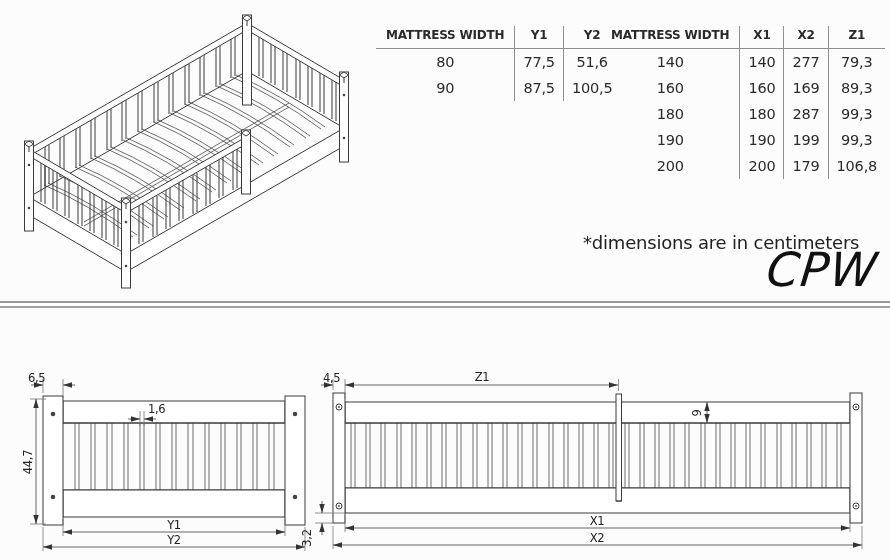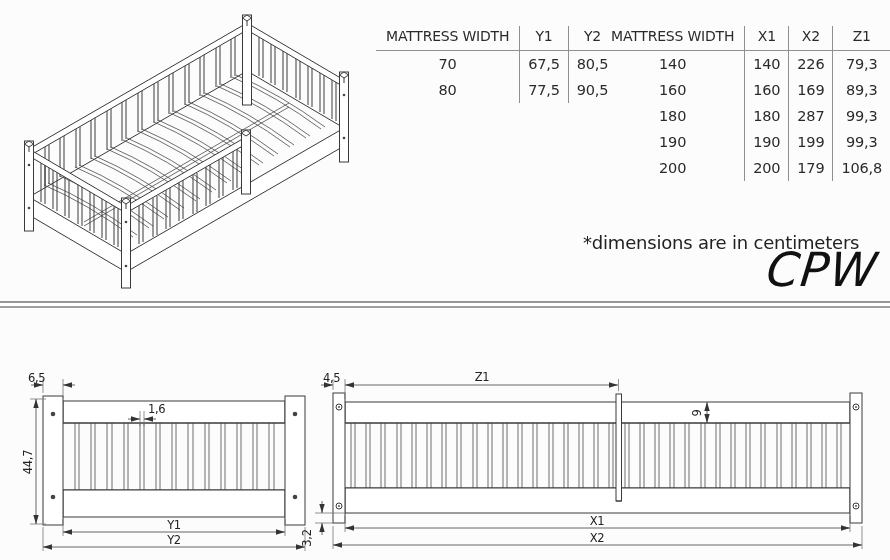--- a/index.html
+++ b/index.html
@@ -11,22 +11,22 @@
   }
   .abs{position:absolute;}
   
   table.spec{
     border-collapse:collapse;
     font-size:14.5px;
     color:#2a2a2a;
     letter-spacing:-0.2px;
   }
   table.spec th{
-    font-weight:normal;
-    font-size:14px;
+    font-weight:bold;
+    font-size:12px;
     padding:2px 10px 6px 10px;
     border-bottom:1px solid #8f8f8f;
     white-space:nowrap;
     text-align:center;
   }
   table.spec td{
     text-align:center;
     padding:2px 8px;
     height:22px;
     white-space:nowrap;
@@ -122,46 +122,46 @@
 <table class="spec abs" style="left:376px;top:26px">
   <thead>
     <tr>
       <th>MATTRESS WIDTH</th>
       <th>Y1</th>
       <th>Y2</th>
     </tr>
   </thead>
   <tbody>
     <tr>
-      <td>70</td>
-      <td>67,5</td>
-      <td>80,5</td>
-    </tr>
-    <tr>
       <td>80</td>
       <td>77,5</td>
-      <td>90,5</td>
+      <td>51,6</td>
+    </tr>
+    <tr>
+      <td>90</td>
+      <td>87,5</td>
+      <td>100,5</td>
     </tr>
   </tbody>
 </table>
 
 <table class="spec abs" style="left:601px;top:26px">
   <thead>
     <tr>
       <th>MATTRESS WIDTH</th>
       <th>X1</th>
       <th>X2</th>
       <th>Z1</th>
     </tr>
   </thead>
   <tbody>
     <tr>
       <td>140</td>
       <td>140</td>
-      <td>226</td>
+      <td>277</td>
       <td>79,3</td>
     </tr>
     <tr>
       <td>160</td>
       <td>160</td>
       <td>169</td>
       <td>89,3</td>
     </tr>
     <tr>
       <td>180</td>

